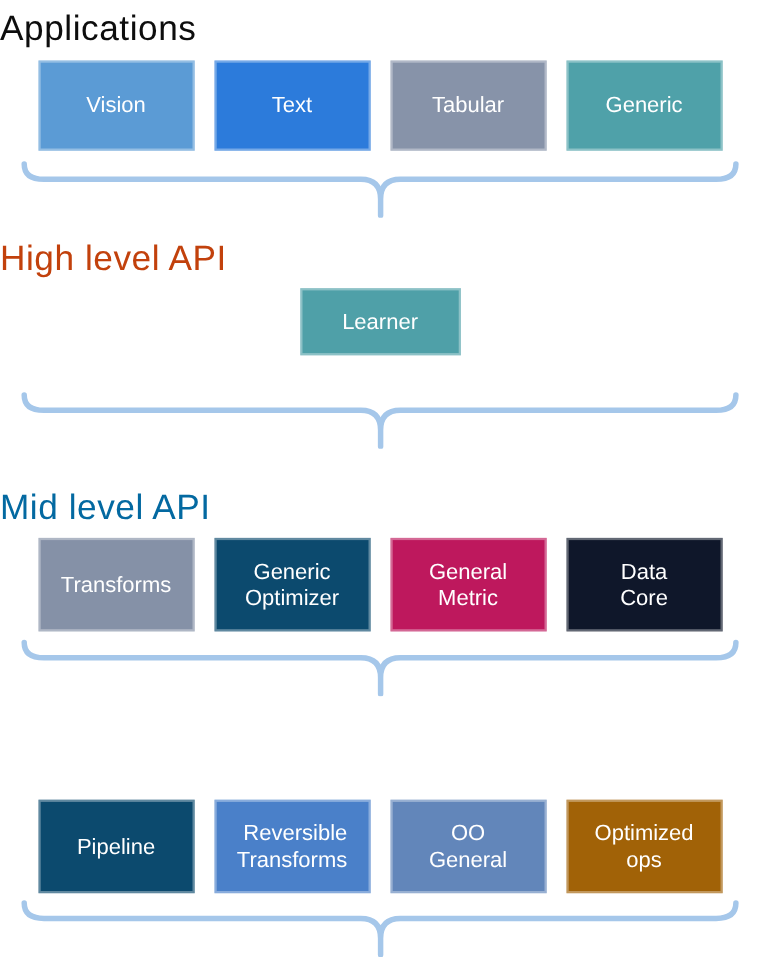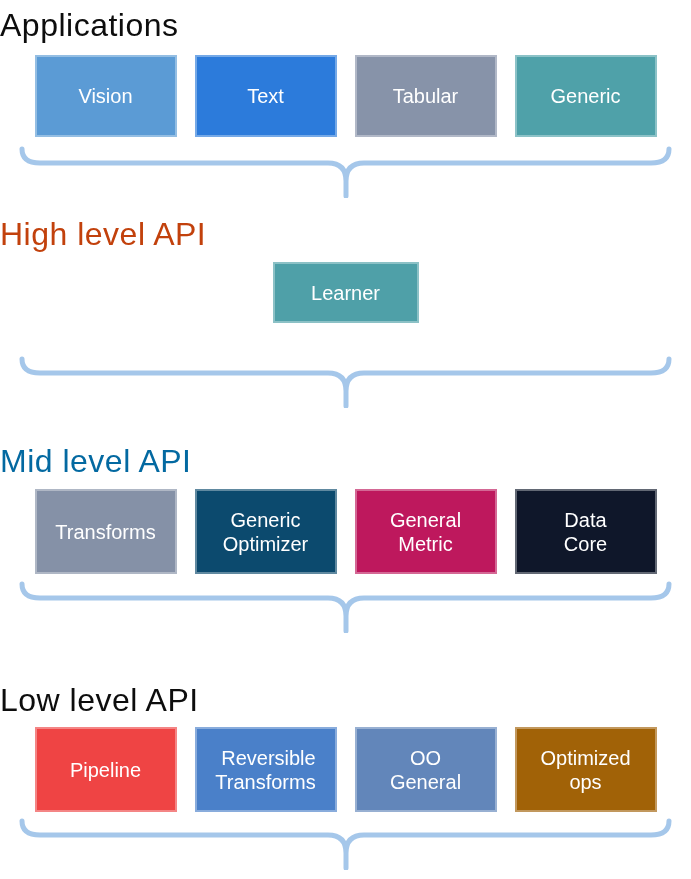--- a/index.html
+++ b/index.html
@@ -108,23 +108,22 @@
 Metric</div>
     <div class="api-box" style="background-color: #0f172a;">Data
 Core</div>
   </div>
   <div class="brace" id="brace-3" style="color: rgb(165, 199, 234);">
     <svg width="691" height="52" viewBox="0 0 691 52">
       <path d="M22 3 Q22 17 40 17 L328 17 Q346 17 346 35 L346 50 M669 3 Q669 17 651 17 L364 17 Q346 17 346 35" fill="none" stroke="currentColor" stroke-width="5" stroke-linecap="round"></path>
     </svg>
   </div>
 
-  <div class="layer-title" id="title-4" style="color: rgb(13, 13, 13);">Low level API</div>
   <div class="box-row tall" id="row-4">
-    <div class="api-box" style="background-color: #ef4444;">Pipeline</div>
+    <div class="api-box" style="background-color: #0c4a6e;">Pipeline</div>
     <div class="api-box" style="background-color: rgb(74, 128, 201); text-align: right;">Reversible
 Transforms</div>
     <div class="api-box" style="background-color: rgb(98, 134, 186);">OO
 General</div>
     <div class="api-box" style="background-color: #a16207;">Optimized
 ops</div>
   </div>
   <div class="brace" id="brace-4" style="color: rgb(165, 199, 234);">
     <svg width="691" height="52" viewBox="0 0 691 52">
       <path d="M22 3 Q22 17 40 17 L328 17 Q346 17 346 35 L346 50 M669 3 Q669 17 651 17 L364 17 Q346 17 346 35" fill="none" stroke="currentColor" stroke-width="5" stroke-linecap="round"></path>

